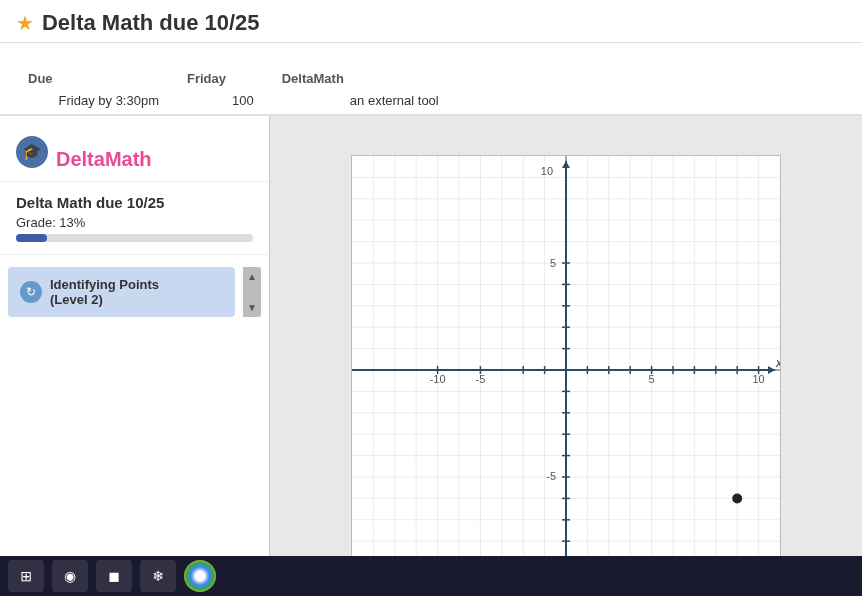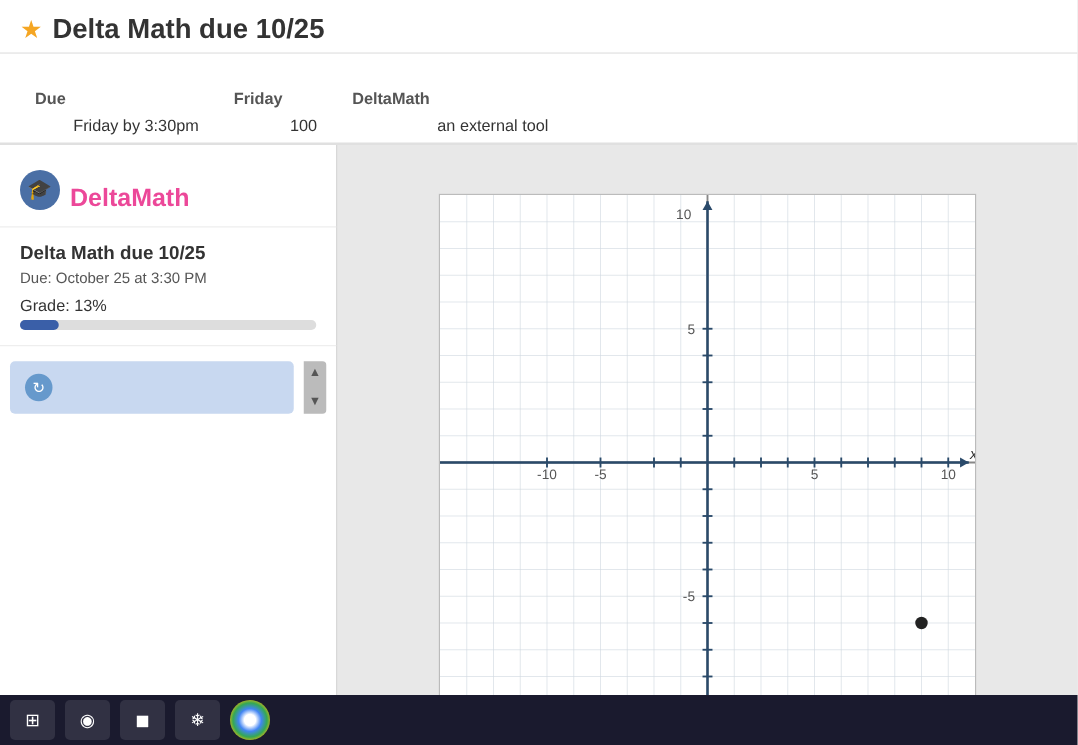--- a/index.html
+++ b/index.html
@@ -262,31 +262,34 @@
 
   <div class="left-panel">
 
     <div class="deltamath-header">
       <div class="deltamath-logo">🎓</div>
       <span class="deltamath-name">DeltaMath</span>
     </div>
 
     <div class="assignment-info">
       <div class="assignment-title">Delta Math due 10/25</div>
-      <div class="assignment-due">Due: October 25 at 3:30 PM</div>
       <div class="assignment-grade-label">Grade: 13%</div>
       <div class="grade-bar-container">
         <div class="grade-bar-fill" style="width: 13%"></div>
       </div>
     </div>
 
     <div class="exercise-list">
       <div style="display: flex; align-items: stretch;">
         <div class="exercise-item" style="flex:1;">
           <div class="exercise-icon">↻</div>
+          <div>
+            <div class="exercise-text">Identifying Points</div>
+            <div class="exercise-text">(Level 2)</div>
+          </div>
         </div>
         <div style="display: flex; flex-direction: column; background: #bbb; width: 18px; border-radius: 0 3px 3px 0; margin: 4px 8px 4px 0; align-items: center; justify-content: space-between; padding: 4px 0;">
           <span style="font-size:10px; cursor:pointer; color:#555;">▲</span>
           <span style="font-size:10px; cursor:pointer; color:#555;">▼</span>
         </div>
       </div>
     </div>
 
     <div class="calculator-bar">
       <span class="calculator-icon">▦</span>

